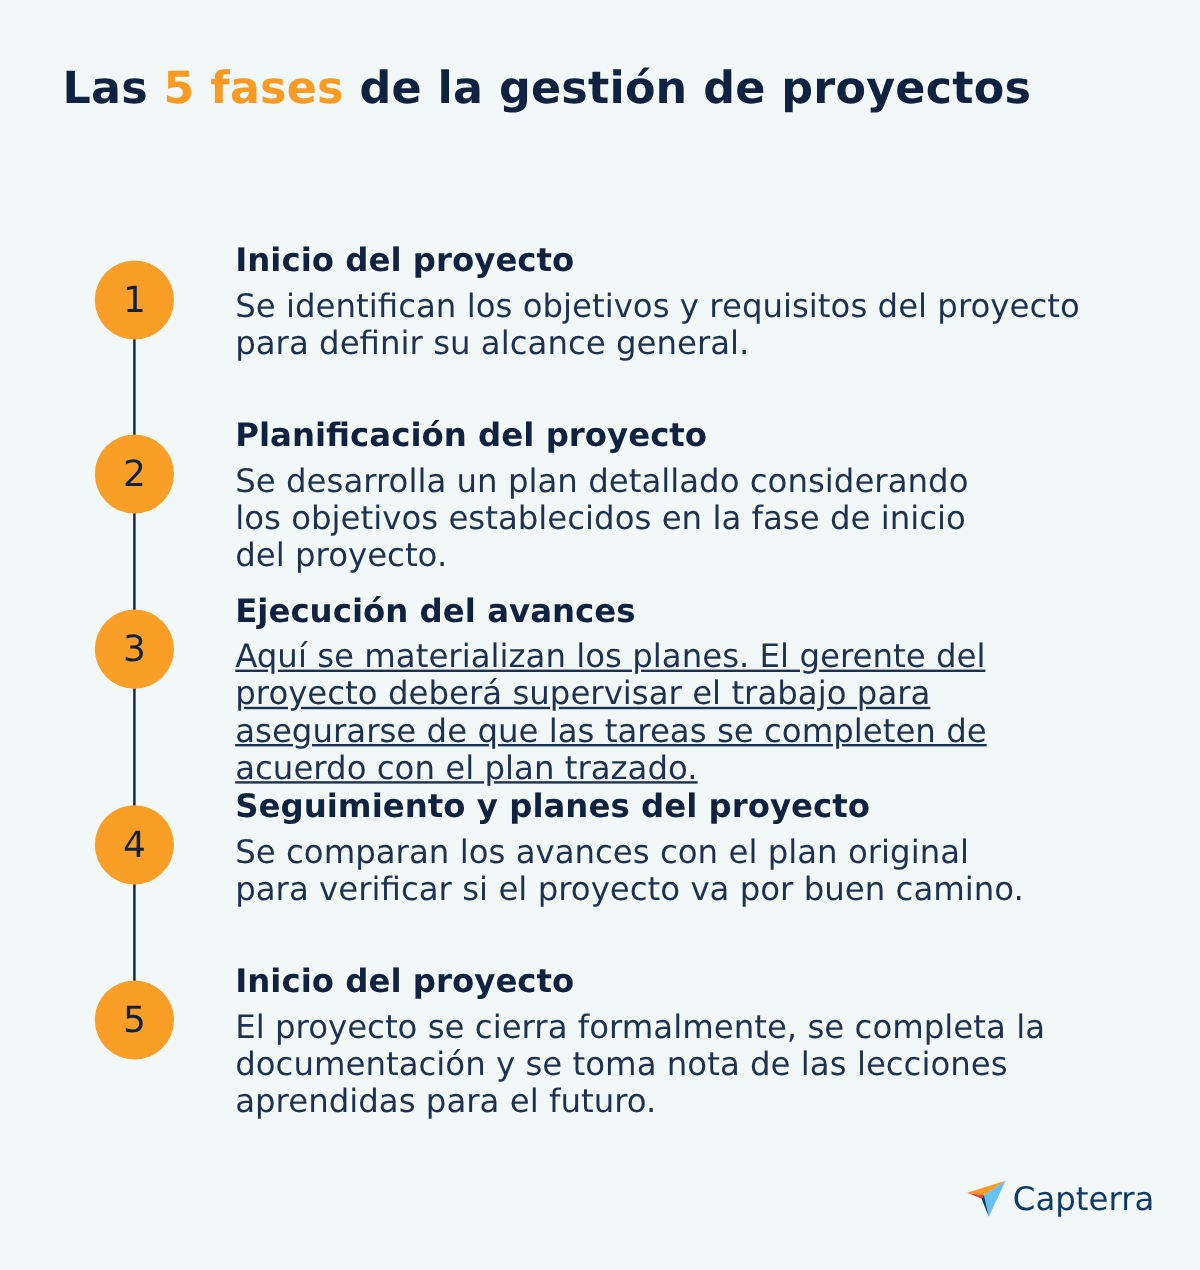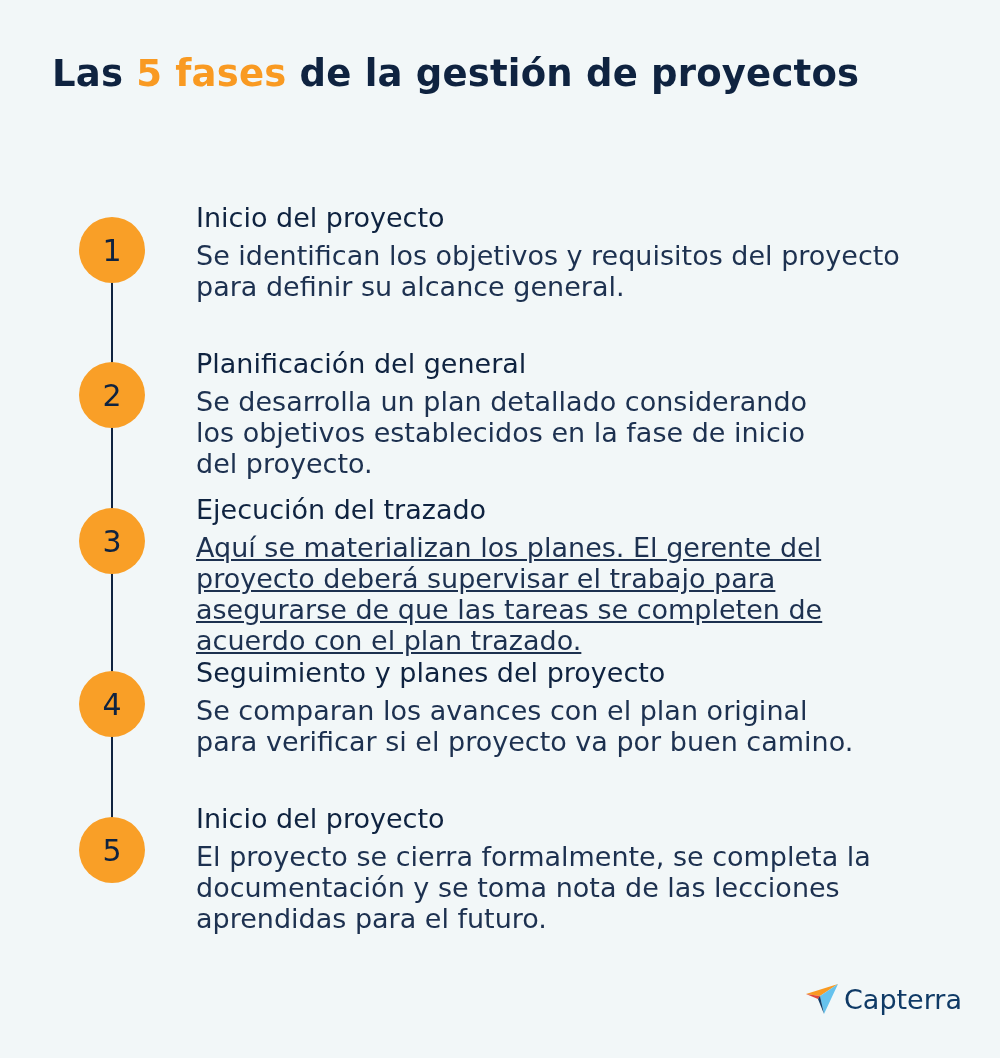--- a/index.html
+++ b/index.html
@@ -26,21 +26,21 @@
   .circle {
     position: absolute; left: 79px;
     width: 66px; height: 66px; border-radius: 50%;
     background: #f99f27;
     display: flex; align-items: center; justify-content: center;
     font-size: 30px; color: #0f2340;
     font-family: "DejaVu Sans", sans-serif;
   }
   .step-title {
     position: absolute; left: 196px; top: 0;
-    font-size: 27px; font-weight: normal; color: #0f2340;
+    font-size: 27px; font-weight: bold; color: #0f2340;
     font-family: "DejaVu Sans", sans-serif;
     white-space: nowrap;
   }
   .step-desc {
     position: absolute; left: 196px; top: 38px; width: 740px;
     font-size: 27px; line-height: 31px; color: #1d3150;
     font-family: "DejaVu Sans", sans-serif;
   }
   .logo {
     position: absolute; left: 806px; top: 982px;
@@ -59,27 +59,27 @@
 <div class="timeline-line"></div>
 
 <div class="step" style="top:202px;">
   <div class="circle" style="top:15px;">1</div>
   <div class="step-title">Inicio del proyecto</div>
   <div class="step-desc">Se identifican los objetivos y requisitos del proyecto para definir su alcance general.</div>
 </div>
 
 <div class="step" style="top:348px;">
   <div class="circle" style="top:14px;">2</div>
-  <div class="step-title">Planificación del general</div>
+  <div class="step-title">Planificación del proyecto</div>
   <div class="step-desc" style="width:640px;">Se desarrolla un plan detallado considerando los objetivos establecidos en la fase de inicio del proyecto.</div>
 </div>
 
 <div class="step" style="top:494px;">
   <div class="circle" style="top:14px;">3</div>
-  <div class="step-title">Ejecución del trazado</div>
+  <div class="step-title">Ejecución del avances</div>
   <div class="step-desc" style="width:735px;text-decoration:underline;">Aquí se materializan los planes. El gerente del proyecto deberá supervisar el trabajo para asegurarse de que las tareas se completen de acuerdo con el plan trazado.</div>
 </div>
 
 <div class="step" style="top:657px;">
   <div class="circle" style="top:14px;">4</div>
   <div class="step-title">Seguimiento y planes del proyecto</div>
   <div class="step-desc" style="width:680px;">Se comparan los avances con el plan original para verificar si el proyecto va por buen camino.</div>
 </div>
 
 <div class="step" style="top:803px;">

